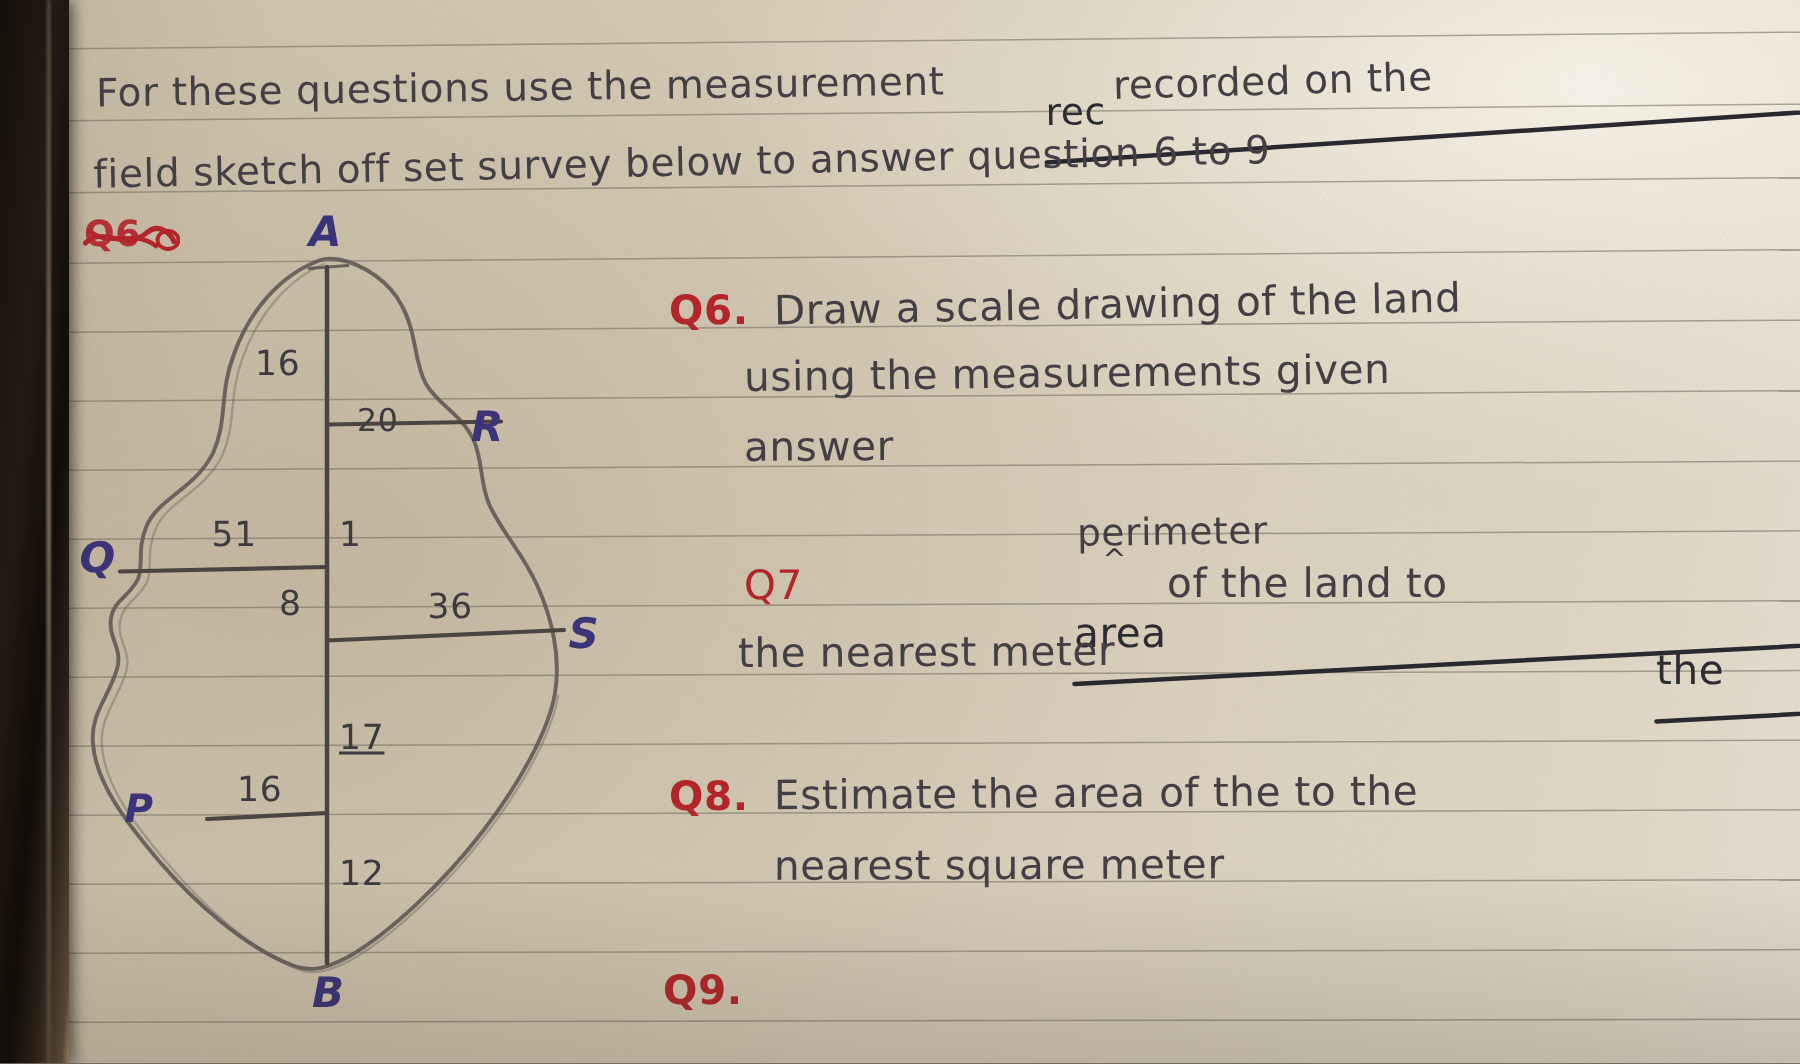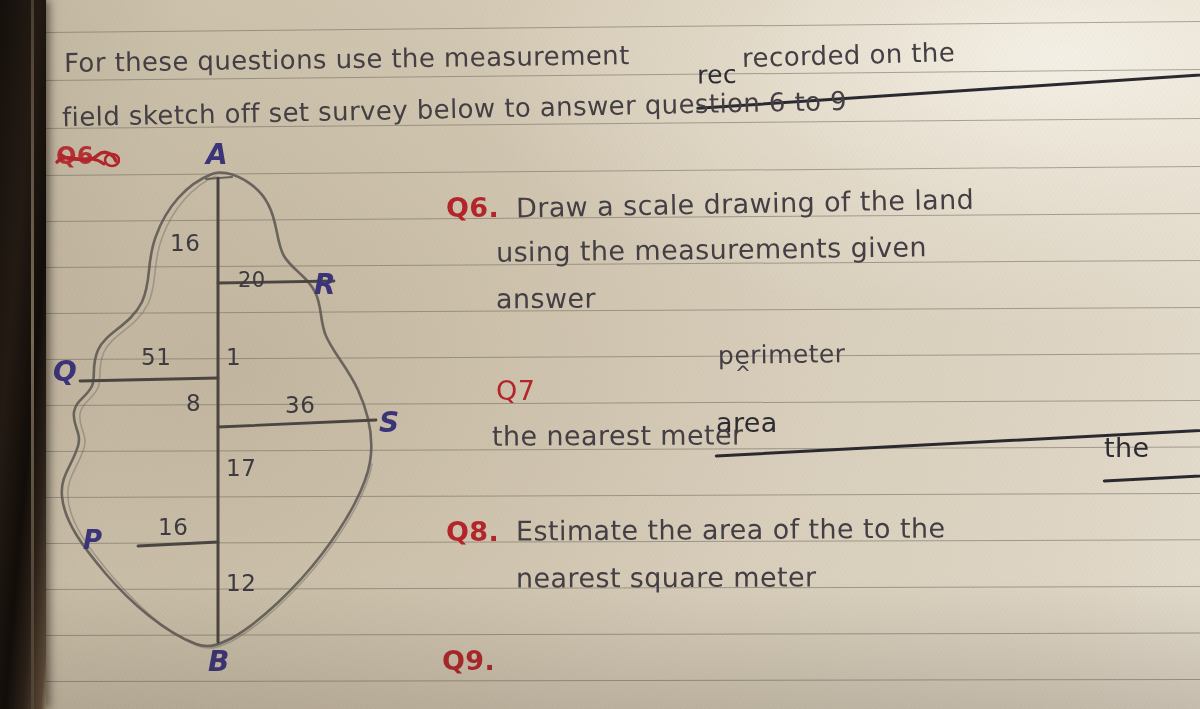--- a/index.html
+++ b/index.html
@@ -228,21 +228,21 @@
 
       <line x1="160" y1="29" x2="186" y2="27" stroke="#4a4541" stroke-width="2" stroke-linecap="round" opacity="0.75"></line>
     </svg>
 
     <div class="dim" style="left:124px; top:80px;">16</div>
     <div class="dim" style="left:192px; top:118px; font-size:21px;">20</div>
     <div class="dim" style="left:95px; top:194px;">51</div>
     <div class="dim" style="left:180px; top:194px;">1</div>
     <div class="dim" style="left:140px; top:240px;">8</div>
     <div class="dim" style="left:239px; top:242px;">36</div>
-    <div class="dim" style="left:180px; top:305px;">17</div>
+    <div class="dim" style="left:180px; top:329px;text-decoration:underline;">17</div>
     <div class="dim" style="left:112px; top:364px;">16</div>
     <div class="dim" style="left:180px; top:420px;">12</div>
 
     <div class="pt-label" style="left:160px; top:-12px;">A</div>
     <div class="pt-label" style="left:268px; top:118px;">R</div>
     <div class="pt-label" style="left:7px; top:205px;">Q</div>
     <div class="pt-label" style="left:333px; top:256px;">S</div>
     <div class="pt-label" style="left:37px; top:375px; font-size:26px;">P</div>
     <div class="pt-label" style="left:162px; top:495px;">B</div>
   </div>
@@ -250,20 +250,21 @@
   <div class="hw ink-red qline" style="left:446px; top:192px; font-weight:700;">Q6.</div>
   <div class="hw ink-pencil qline" style="left:516px; top:188px; transform: rotate(-1.1deg);">Draw a scale drawing of the land</div>
   <div class="hw ink-pencil qline" style="left:496px; top:234px; transform: rotate(-0.7deg);">using the measurements given</div>
   <div class="hw ink-pencil qline" style="left:496px; top:283px; transform: rotate(-0.4deg);">answer</div>
 
   <div class="hw ink-pencil" style="left:718px; top:340px; font-size:25px; transform: rotate(-0.8deg);">perimeter</div>
   <div class="caret" style="left:735px; top:362px;">^</div>
 
   <div class="hw ink-red qline" style="left:452px; top:375px; font-weight:400;margin-left:44px;">Q7</div>
   <div class="hw strike qline" style="left:716px; top:378px;">area</div>
+  <div class="hw ink-pencil qline" style="left:778px; top:374px;">of the land to</div>
   <div class="hw strike qline" style="left:1104px; top:372px;">the</div>
 
   <div class="hw ink-pencil qline" style="left:492px; top:420px; transform: rotate(-0.3deg);">the nearest meter</div>
 
   <div class="hw ink-red qline" style="left:446px; top:516px; font-weight:700;">Q8.</div>
   <div class="hw ink-pencil qline" style="left:516px; top:514px; transform: rotate(-0.4deg);">Estimate the area of the to the</div>
   <div class="hw ink-pencil qline" style="left:516px; top:562px; transform: rotate(-0.2deg);">nearest square meter</div>
 
   <div class="hw ink-red qline" style="left:442px; top:645px; font-weight:700;">Q9.</div>
 

